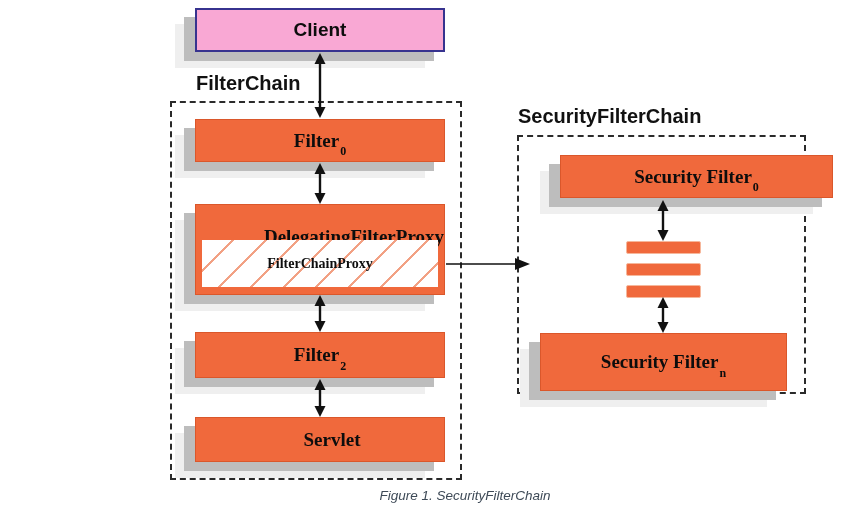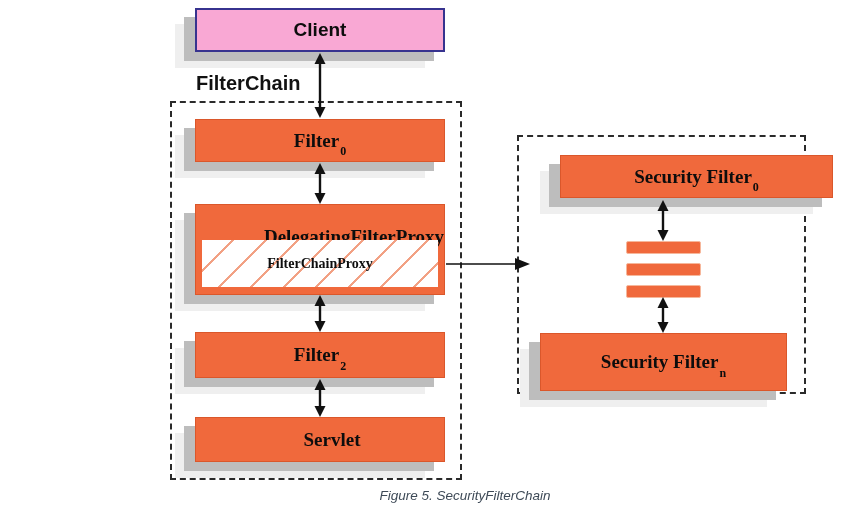--- a/index.html
+++ b/index.html
@@ -58,20 +58,21 @@
 </style>
 </head>
 <body>
 
 <div class="stage">
 
   <div class="dash dash-filterchain"></div>
   <div class="dash dash-sfc"></div>
 
   <div class="grouplabel lbl-filterchain">FilterChain</div>
+  <div class="grouplabel lbl-sfc">SecurityFilterChain</div>
 
   <div class="box client">
     <span>Client</span>
   </div>
 
   <div class="box orange filter0">
     <span><span>Filter</span><sub class="sb">0</sub></span>
   </div>
 
   <div class="box orange dfp">
@@ -130,14 +131,14 @@
     <line x1="8" y1="10" x2="8" y2="28"></line>
     <polygon points="8,1 13.5,12 2.5,12"></polygon>
     <polygon points="8,37 13.5,26 2.5,26"></polygon>
   </svg>
 
   <svg class="arr harr" style="left:446px;top:257px" width="85" height="14">
     <line x1="0" y1="7" x2="70" y2="7"></line>
     <polygon points="84,7 69,1 69,13"></polygon>
   </svg>
 
-  <div class="caption">Figure 5. SecurityFilterChain</div>
+  <div class="caption">Figure 1. SecurityFilterChain</div>
 </div>
 
 </body></html>

